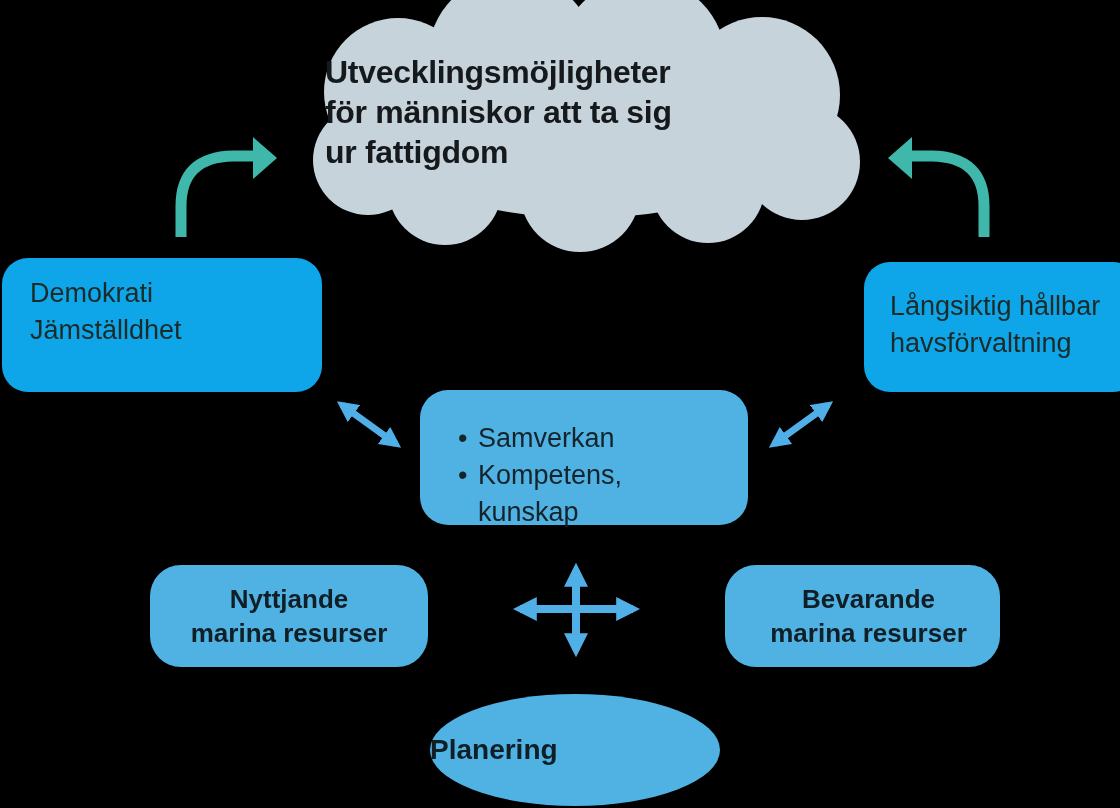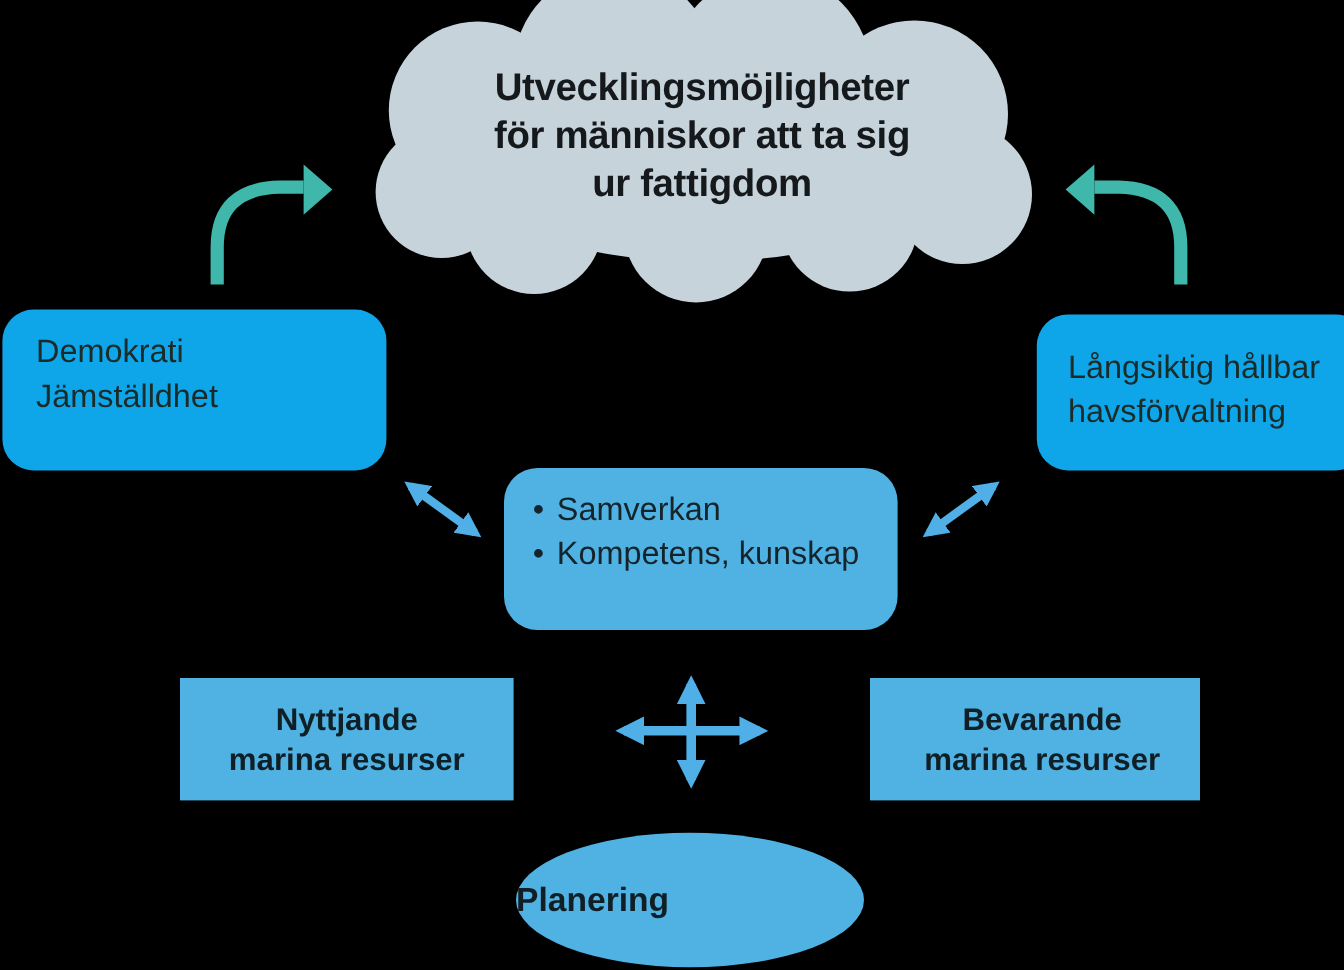--- a/index.html
+++ b/index.html
@@ -7,21 +7,20 @@
     position: relative;
     width: 1120px; height: 808px;
     background: #000;
     overflow: hidden;
     font-family: "Liberation Sans", sans-serif;
   }
   .overlay { position: absolute; left: 0; top: 0; width: 1120px; height: 808px; }
 
   .cloud-text {
     position: absolute; left: 325px; top: 52px; width: 520px;
-    text-align: center;
     font-weight: bold; font-size: 32px; line-height: 40px;
     letter-spacing: -0.3px;
     color: #15191c;
   }
 
   .box { position: absolute; box-sizing: border-box; }
 
   .green-box {
     background: #0ea5e9;
     border-radius: 26px;
@@ -30,30 +29,31 @@
   }
   .left-values { left: 2px; top: 258px; width: 320px; height: 134px; padding: 17px 0 0 28px; }
   .right-values { left: 845px; top: 262px; width: 275px; height: 130px; padding: 26px 0 0 26px; margin-left: 19px; }
 
   .center-blue {
     left: 420px; top: 390px; width: 328px; height: 135px;
     background: #4fb2e2; border-radius: 28px;
     color: #15232b; font-size: 27px; line-height: 37px;
     padding-top: 12px;
   }
-  .center-blue ul { margin: 4px; padding: 0; list-style: none; }
+  .center-blue ul { margin: 18px; padding: 0; list-style: none; }
   .center-blue li { position: relative; padding-left: 40px; }
   .center-blue li::before { content: "\2022"; position: absolute; left: 20px; }
 
   .blue-rect {
     background: #4fb2e2;
     color: #101e26;
     font-weight: bold; font-size: 26px; line-height: 34px;
     display: flex; flex-direction: column; justify-content: center; align-items: center;
     text-align: center;
+    border-radius: 31px;
   }
   .bottom-left { left: 150px; top: 565px; width: 278px; height: 102px; }
   .bottom-right { left: 725px; top: 565px; width: 275px; height: 102px; padding-left: 12px; }
 
   .ellipse {
     left: 430px; top: 694px; width: 290px; height: 112px;
     background: #4fb2e2; border-radius: 50%;
     color: #101e26; font-weight: bold; font-size: 28px;
     display: flex; justify-content: flex-start; align-items: center;
   }

